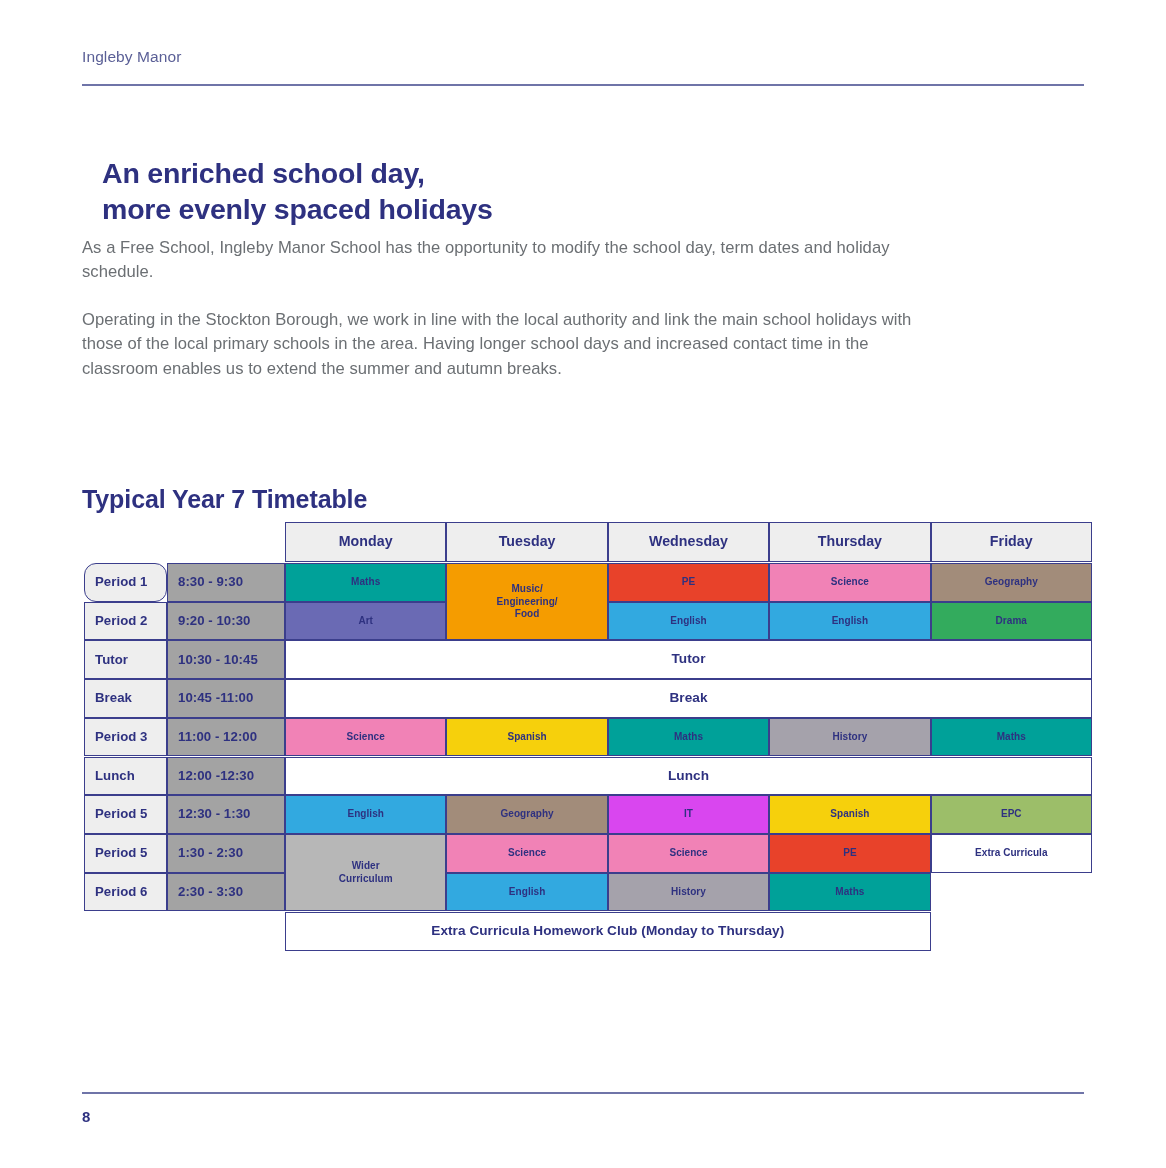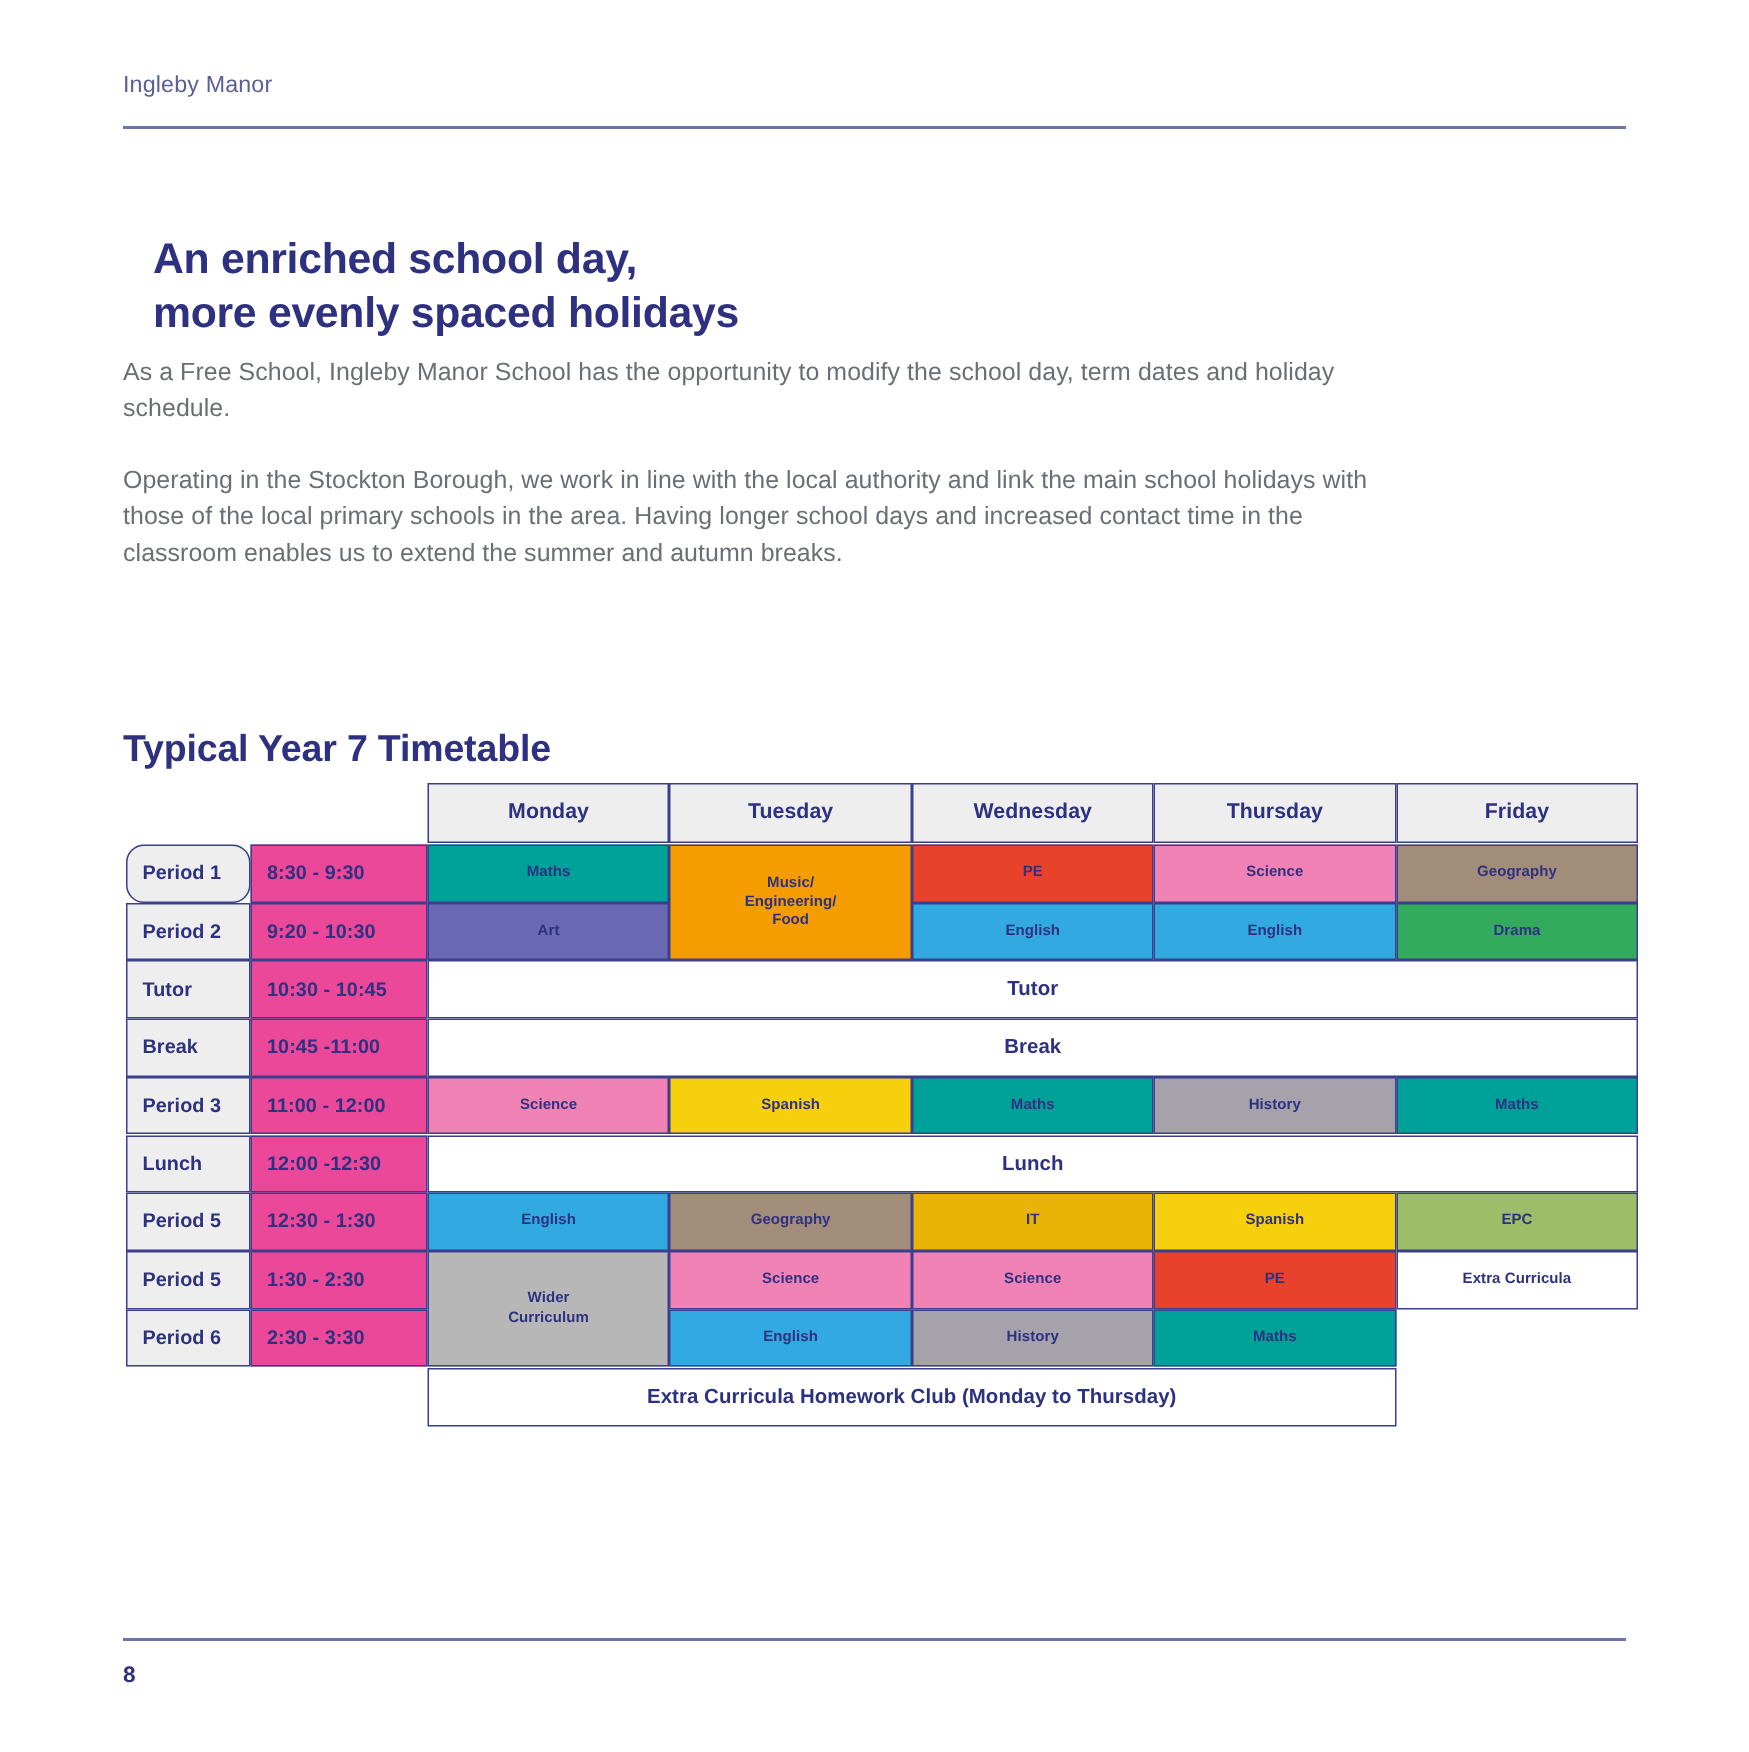--- a/index.html
+++ b/index.html
@@ -109,21 +109,21 @@
     background: #eeeeee;
     font-size: 14.2px;
   }
   .cell.rowlabel {
     background: #eeeeee;
     justify-content: flex-start;
     padding-left: 10px;
     font-size: 13.2px;
   }
   .cell.timelabel {
-    background: #ec4899;
+    background: #a3a3a3;
     justify-content: flex-start;
     padding-left: 10px;
     font-size: 13.2px;
   }
   .cell.fullband {
     background: #ffffff;
     font-size: 13.6px;
   }
   .cell.blank {
     border: none;
@@ -207,21 +207,21 @@
       <div class="cell fullband" style="left: 201px; top: 77.4px; width: 807px; height: 38.7px;">Tutor</div>
       <div class="cell fullband" style="left: 201px; top: 116.1px; width: 807px; height: 38.7px;">Break</div>
       <div class="cell" style="left: 201px; top: 154.8px; width: 161.4px; height: 38.7px; background: rgb(241, 130, 182);">Science</div>
       <div class="cell" style="left: 362.4px; top: 154.8px; width: 161.4px; height: 38.7px; background: rgb(246, 208, 12);">Spanish</div>
       <div class="cell" style="left: 523.8px; top: 154.8px; width: 161.4px; height: 38.7px; background: rgb(0, 161, 153);">Maths</div>
       <div class="cell" style="left: 685.2px; top: 154.8px; width: 161.4px; height: 38.7px; background: rgb(165, 162, 171);">History</div>
       <div class="cell" style="left: 846.6px; top: 154.8px; width: 161.4px; height: 38.7px; background: rgb(0, 161, 153);">Maths</div>
       <div class="cell fullband" style="left: 201px; top: 193.5px; width: 807px; height: 38.7px;">Lunch</div>
       <div class="cell" style="left: 201px; top: 232.2px; width: 161.4px; height: 38.7px; background: rgb(50, 169, 224);">English</div>
       <div class="cell" style="left: 362.4px; top: 232.2px; width: 161.4px; height: 38.7px; background: rgb(162, 140, 122);">Geography</div>
-      <div class="cell" style="left: 523.8px; top: 232.2px; width: 161.4px; height: 38.7px; background: #eab308;">IT</div>
+      <div class="cell" style="left: 523.8px; top: 232.2px; width: 161.4px; height: 38.7px; background: #d946ef;">IT</div>
       <div class="cell" style="left: 685.2px; top: 232.2px; width: 161.4px; height: 38.7px; background: rgb(246, 208, 12);">Spanish</div>
       <div class="cell" style="left: 846.6px; top: 232.2px; width: 161.4px; height: 38.7px; background: rgb(156, 190, 105);">EPC</div>
       <div class="cell" style="left: 201px; top: 270.9px; width: 161.4px; height: 77.4px; background: rgb(183, 183, 183);">Wider<br>Curriculum</div>
       <div class="cell" style="left: 362.4px; top: 270.9px; width: 161.4px; height: 38.7px; background: rgb(241, 130, 182);">Science</div>
       <div class="cell" style="left: 523.8px; top: 270.9px; width: 161.4px; height: 38.7px; background: rgb(241, 130, 182);">Science</div>
       <div class="cell" style="left: 685.2px; top: 270.9px; width: 161.4px; height: 38.7px; background: rgb(232, 66, 42);">PE</div>
       <div class="cell white" style="left: 846.6px; top: 270.9px; width: 161.4px; height: 38.7px;">Extra Curricula</div>
       <div class="cell" style="left: 362.4px; top: 309.6px; width: 161.4px; height: 38.7px; background: rgb(50, 169, 224);">English</div>
       <div class="cell" style="left: 523.8px; top: 309.6px; width: 161.4px; height: 38.7px; background: rgb(165, 162, 171);">History</div>
       <div class="cell" style="left: 685.2px; top: 309.6px; width: 161.4px; height: 38.7px; background: rgb(0, 161, 153);">Maths</div>

